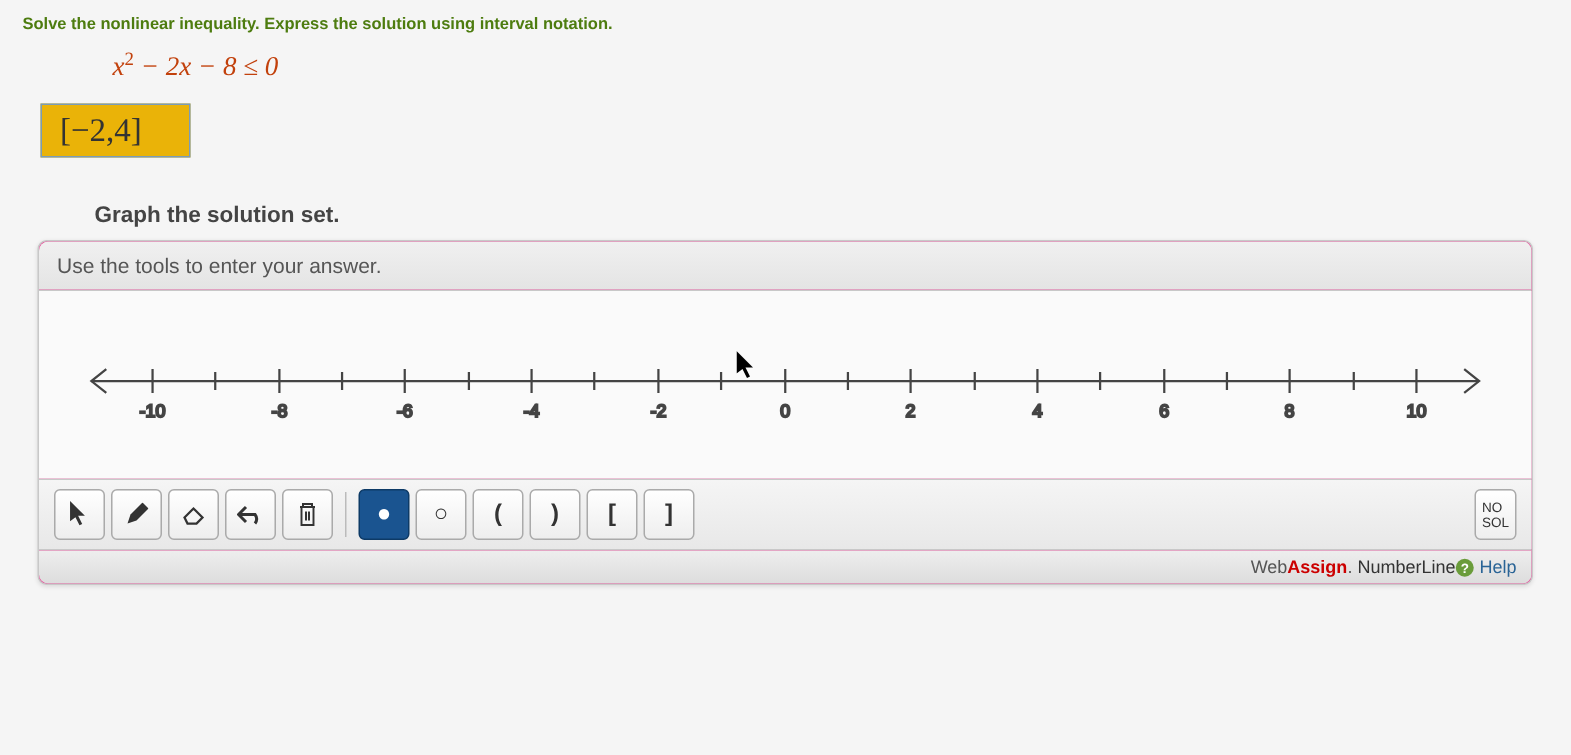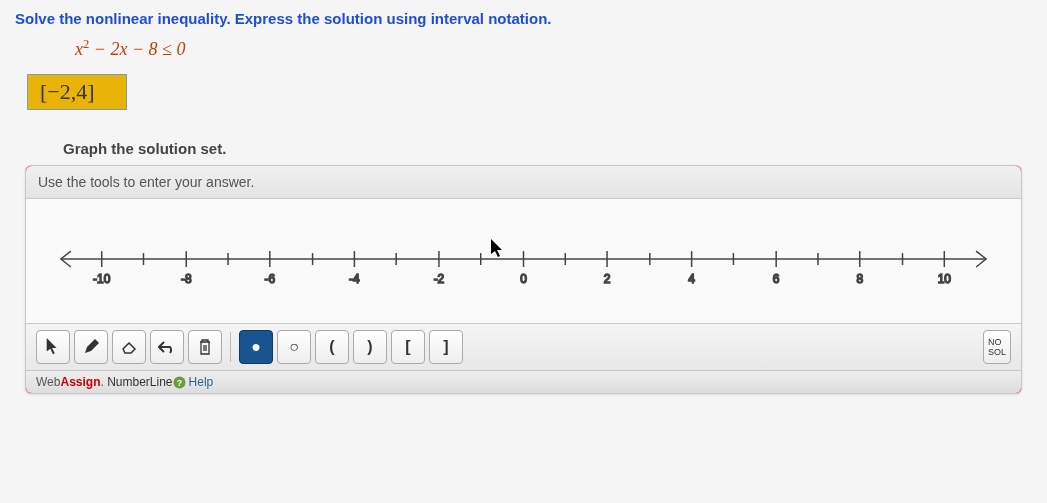--- a/index.html
+++ b/index.html
@@ -4,23 +4,23 @@
   <style>
     * { margin: 0; padding: 0; box-sizing: border-box; }
     body {
       font-family: Verdana, Arial, sans-serif;
       background: #f5f5f5;
       padding: 10px 15px;
       color: #333;
       width: 1047px;
     }
     .question-text {
-      font-size: 15px;
+      font-size: 11px;
       font-weight: bold;
-      color: #1d4ed8;
+      color: #4d7c0f;
       margin-bottom: 10px;
     }
     .equation {
       font-family: 'Times New Roman', serif;
       font-size: 18px;
       font-style: italic;
       margin-left: 60px;
       margin-bottom: 14px;
       color: #c2410c;
     }
@@ -89,21 +89,21 @@
     .tool-btn.active { background: #1a5490; color: #fff; border-color: #0d3a66; }
     .tool-btn.no-sol { width: auto; padding: 0 4px; font-size: 9px; line-height: 10px; text-align: left; margin-left: auto; }
     .separator { width: 1px; height: 30px; background: #bbb; margin: 0 4px; }
     .footer {
       background: linear-gradient(#eee, #ddd);
       border-top: 1px solid #c8c8c8;
       border-radius: 0 0 6px 6px;
       padding: 4px 10px;
       font-size: 12px;
       display: flex;
-      justify-content: flex-start;
+      justify-content: flex-end;
       align-items: center;
       color: #555;
     }
     .brand .wa-web { color: #555; }
     .brand .wa-assign { color: #c00; font-weight: bold; }
     .brand .wa-product { color: #333; }
     .help-link { color: #2a6496; text-decoration: none; cursor: pointer; display:flex; align-items:center; gap:3px;}
     .cursor-arrow { position: absolute; }
   </style>
 </head>

